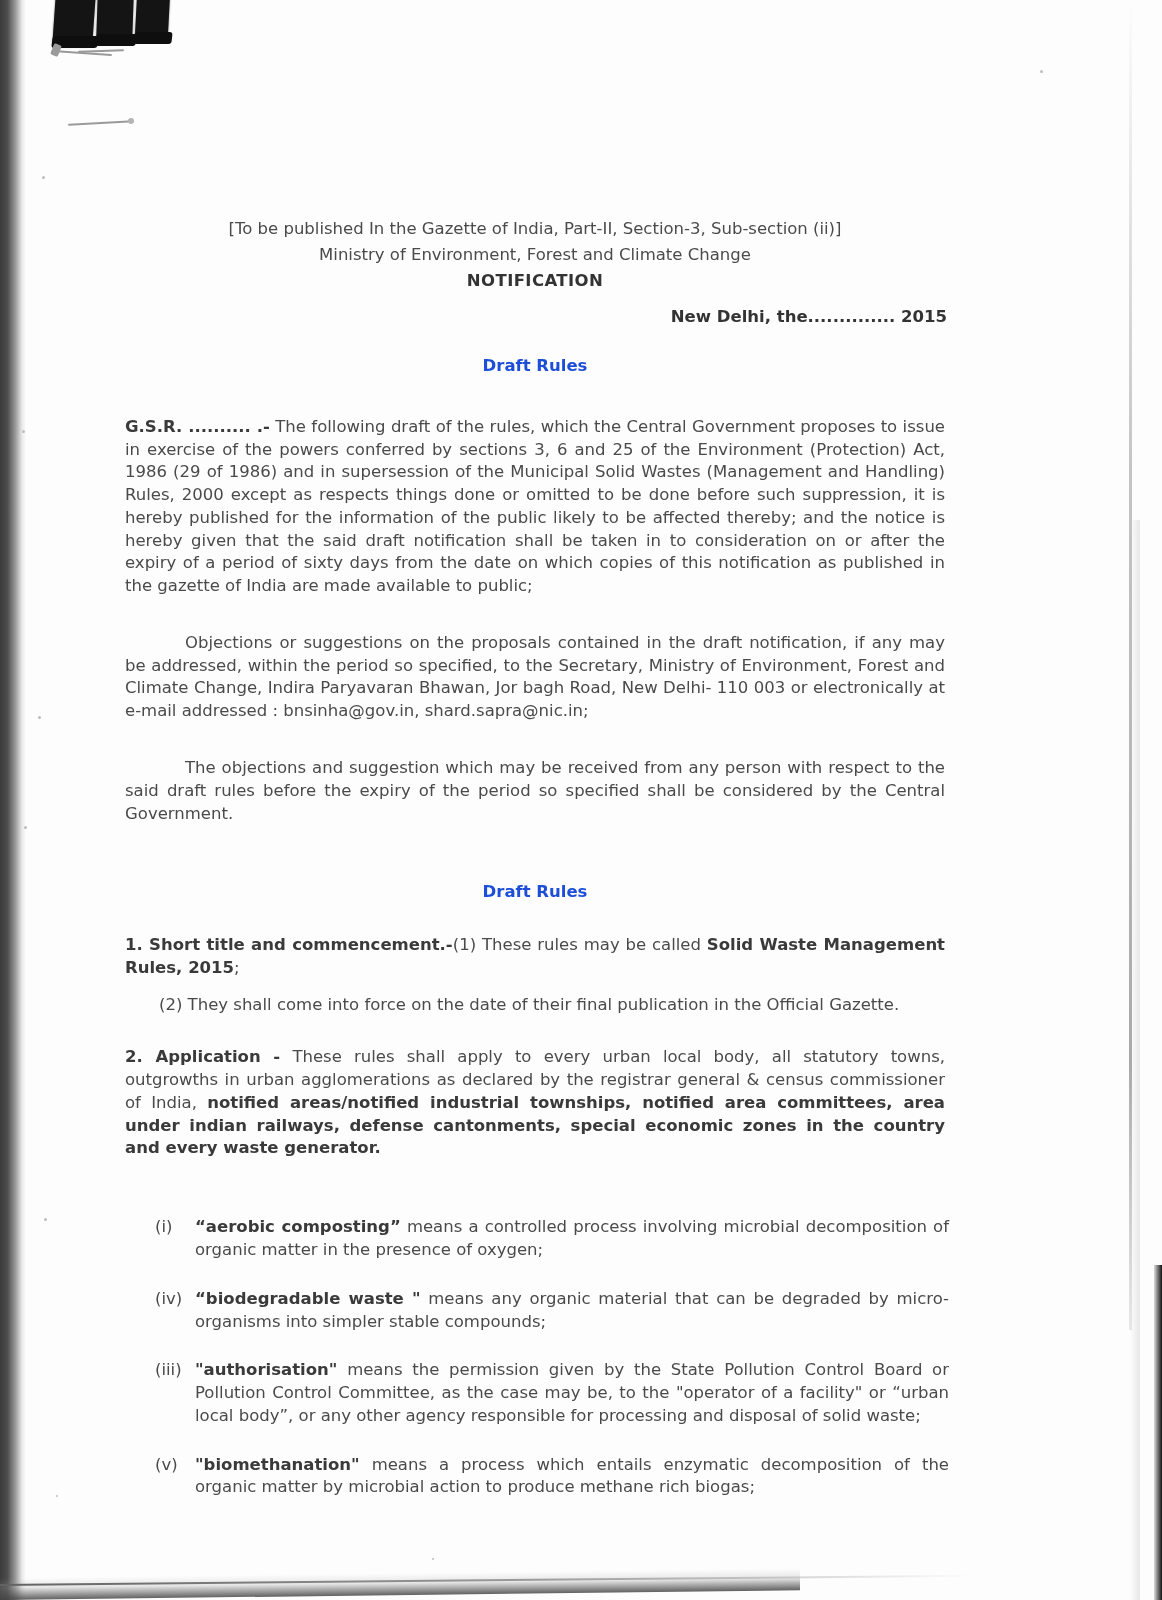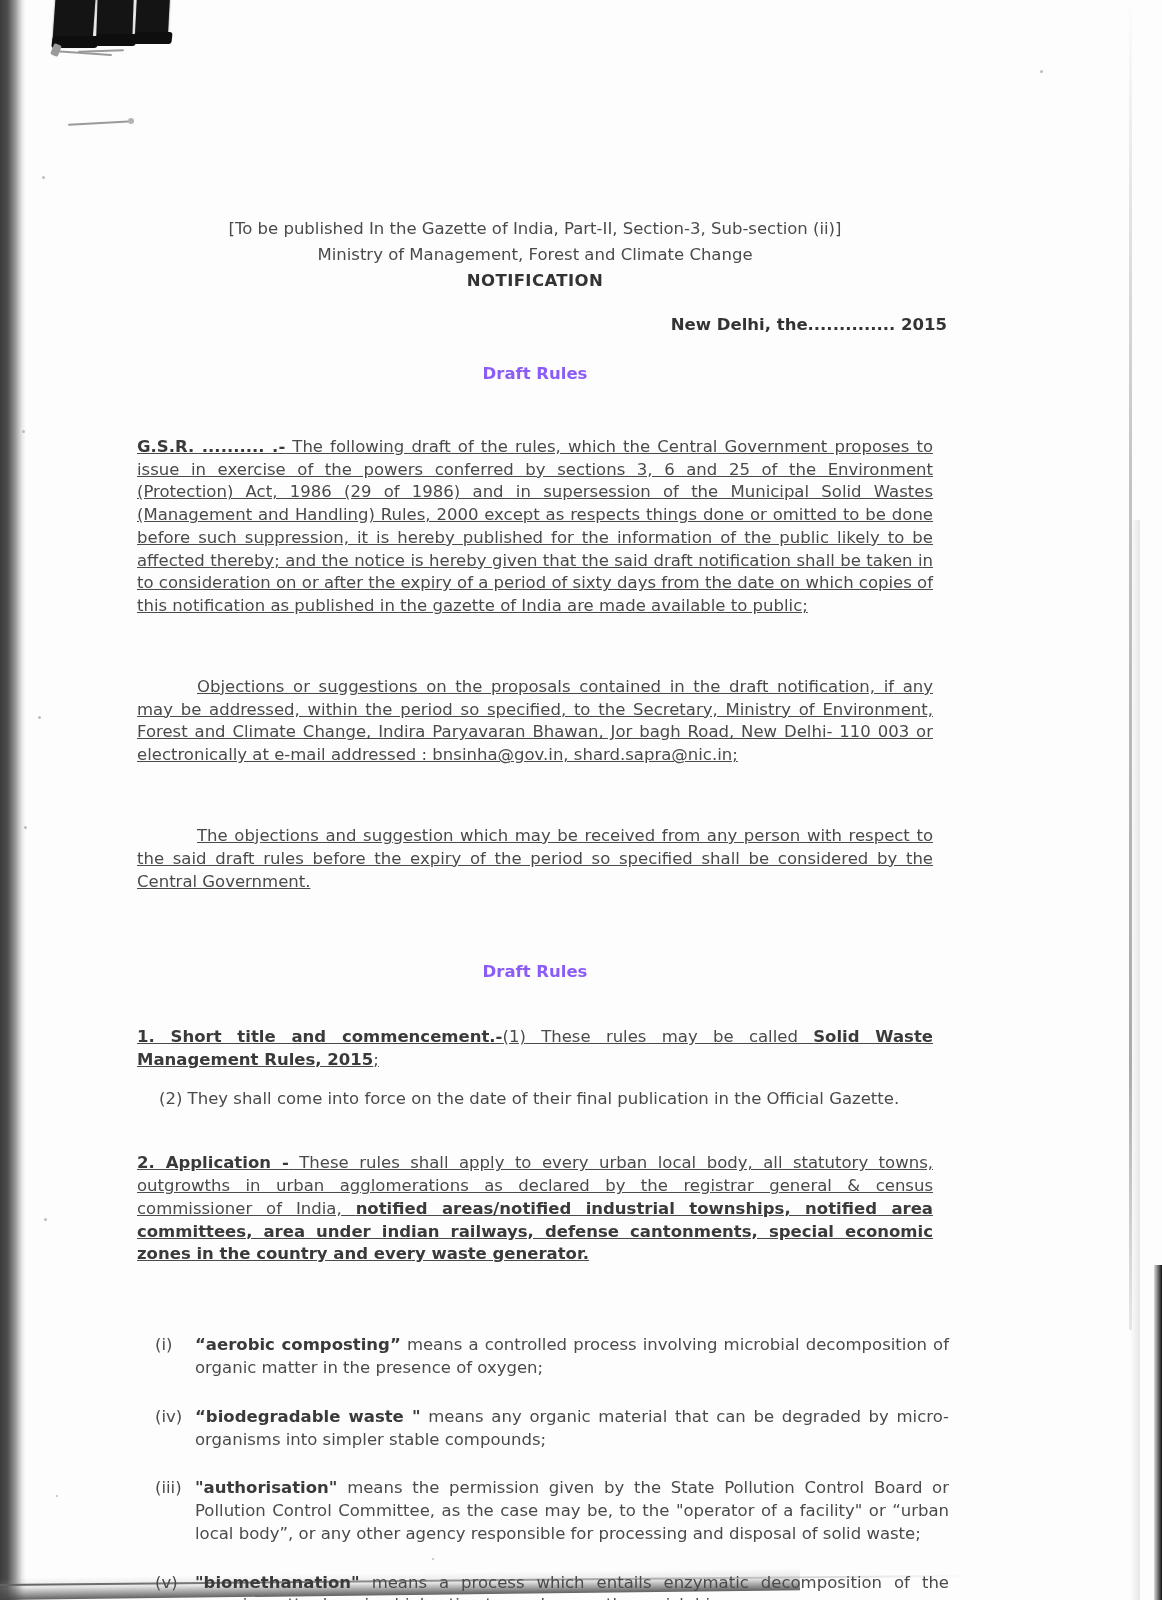--- a/index.html
+++ b/index.html
@@ -112,33 +112,32 @@
   .gap-lg { height: 34px; }
 
   .title-notification {
     font-weight: bold;
     letter-spacing: .4px;
     color: #333;
   }
   .new-delhi {
     font-weight: bold;
     color: #333;
-    margin-top: 22px;
+    margin-top: 14px;
     padding-right: 2px;
   }
   .draft-rules-head {
     font-weight: bold;
-    color: #8b5cf6;
+    color: #1d4ed8;
     margin-top: 26px;
   }
   p.body {
-    margin: 16px;
+    margin: 4px;
     text-align: justify;
     text-justify: inter-word;
-    text-decoration: underline;
   }
   p.indent { text-indent: 60px; }
 
   .defs { margin-top: 8px; }
   .def-row {
     display: flex;
     margin-top: 26px;
   }
   .def-num {
     width: 74px;
@@ -182,21 +181,21 @@
   <div class="speck" style="left:38px; top:716px; width:3px; height:3px;"></div>
   <div class="speck" style="left:24px; top:826px; width:3px; height:3px;"></div>
   <div class="speck" style="left:44px; top:1218px; width:3px; height:3px;"></div>
   <div class="speck" style="left:56px; top:1495px; width:2px; height:2px;"></div>
   <div class="speck" style="left:432px; top:1558px; width:2px; height:2px;"></div>
   <div class="speck" style="left:1040px; top:70px; width:3px; height:3px;"></div>
 
   <div class="doc">
 
     <div class="center hdr-line">[To be published In the Gazette of India, Part-II, Section-3, Sub-section (ii)]</div>
-    <div class="center hdr-line">Ministry of Management, Forest and Climate Change</div>
+    <div class="center hdr-line">Ministry of Environment, Forest and Climate Change</div>
     <div class="center title-notification">NOTIFICATION</div>
     <div class="right new-delhi">New Delhi, the.............. 2015</div>
     <div class="center draft-rules-head">Draft Rules</div>
 
     <div class="gap-lg"></div>
 
     <p class="body"><span class="b">G.S.R. .......... .-</span><span> The following draft of the rules, which the Central Government proposes to issue in exercise of the powers conferred by sections 3, 6 and 25 of the Environment (Protection) Act, 1986 (29 of 1986) and in supersession of the Municipal Solid Wastes (Management and Handling) Rules, 2000 except as respects things done or omitted to be done before such suppression, it is hereby published for the information of the public likely to be affected thereby; and the notice is hereby given that the said draft notification shall be taken in to consideration on or after the expiry of a period of sixty days from the date on which copies of this notification as published in the gazette of India are made available to public;</span></p>
 
     <div class="gap-md"></div>
 

